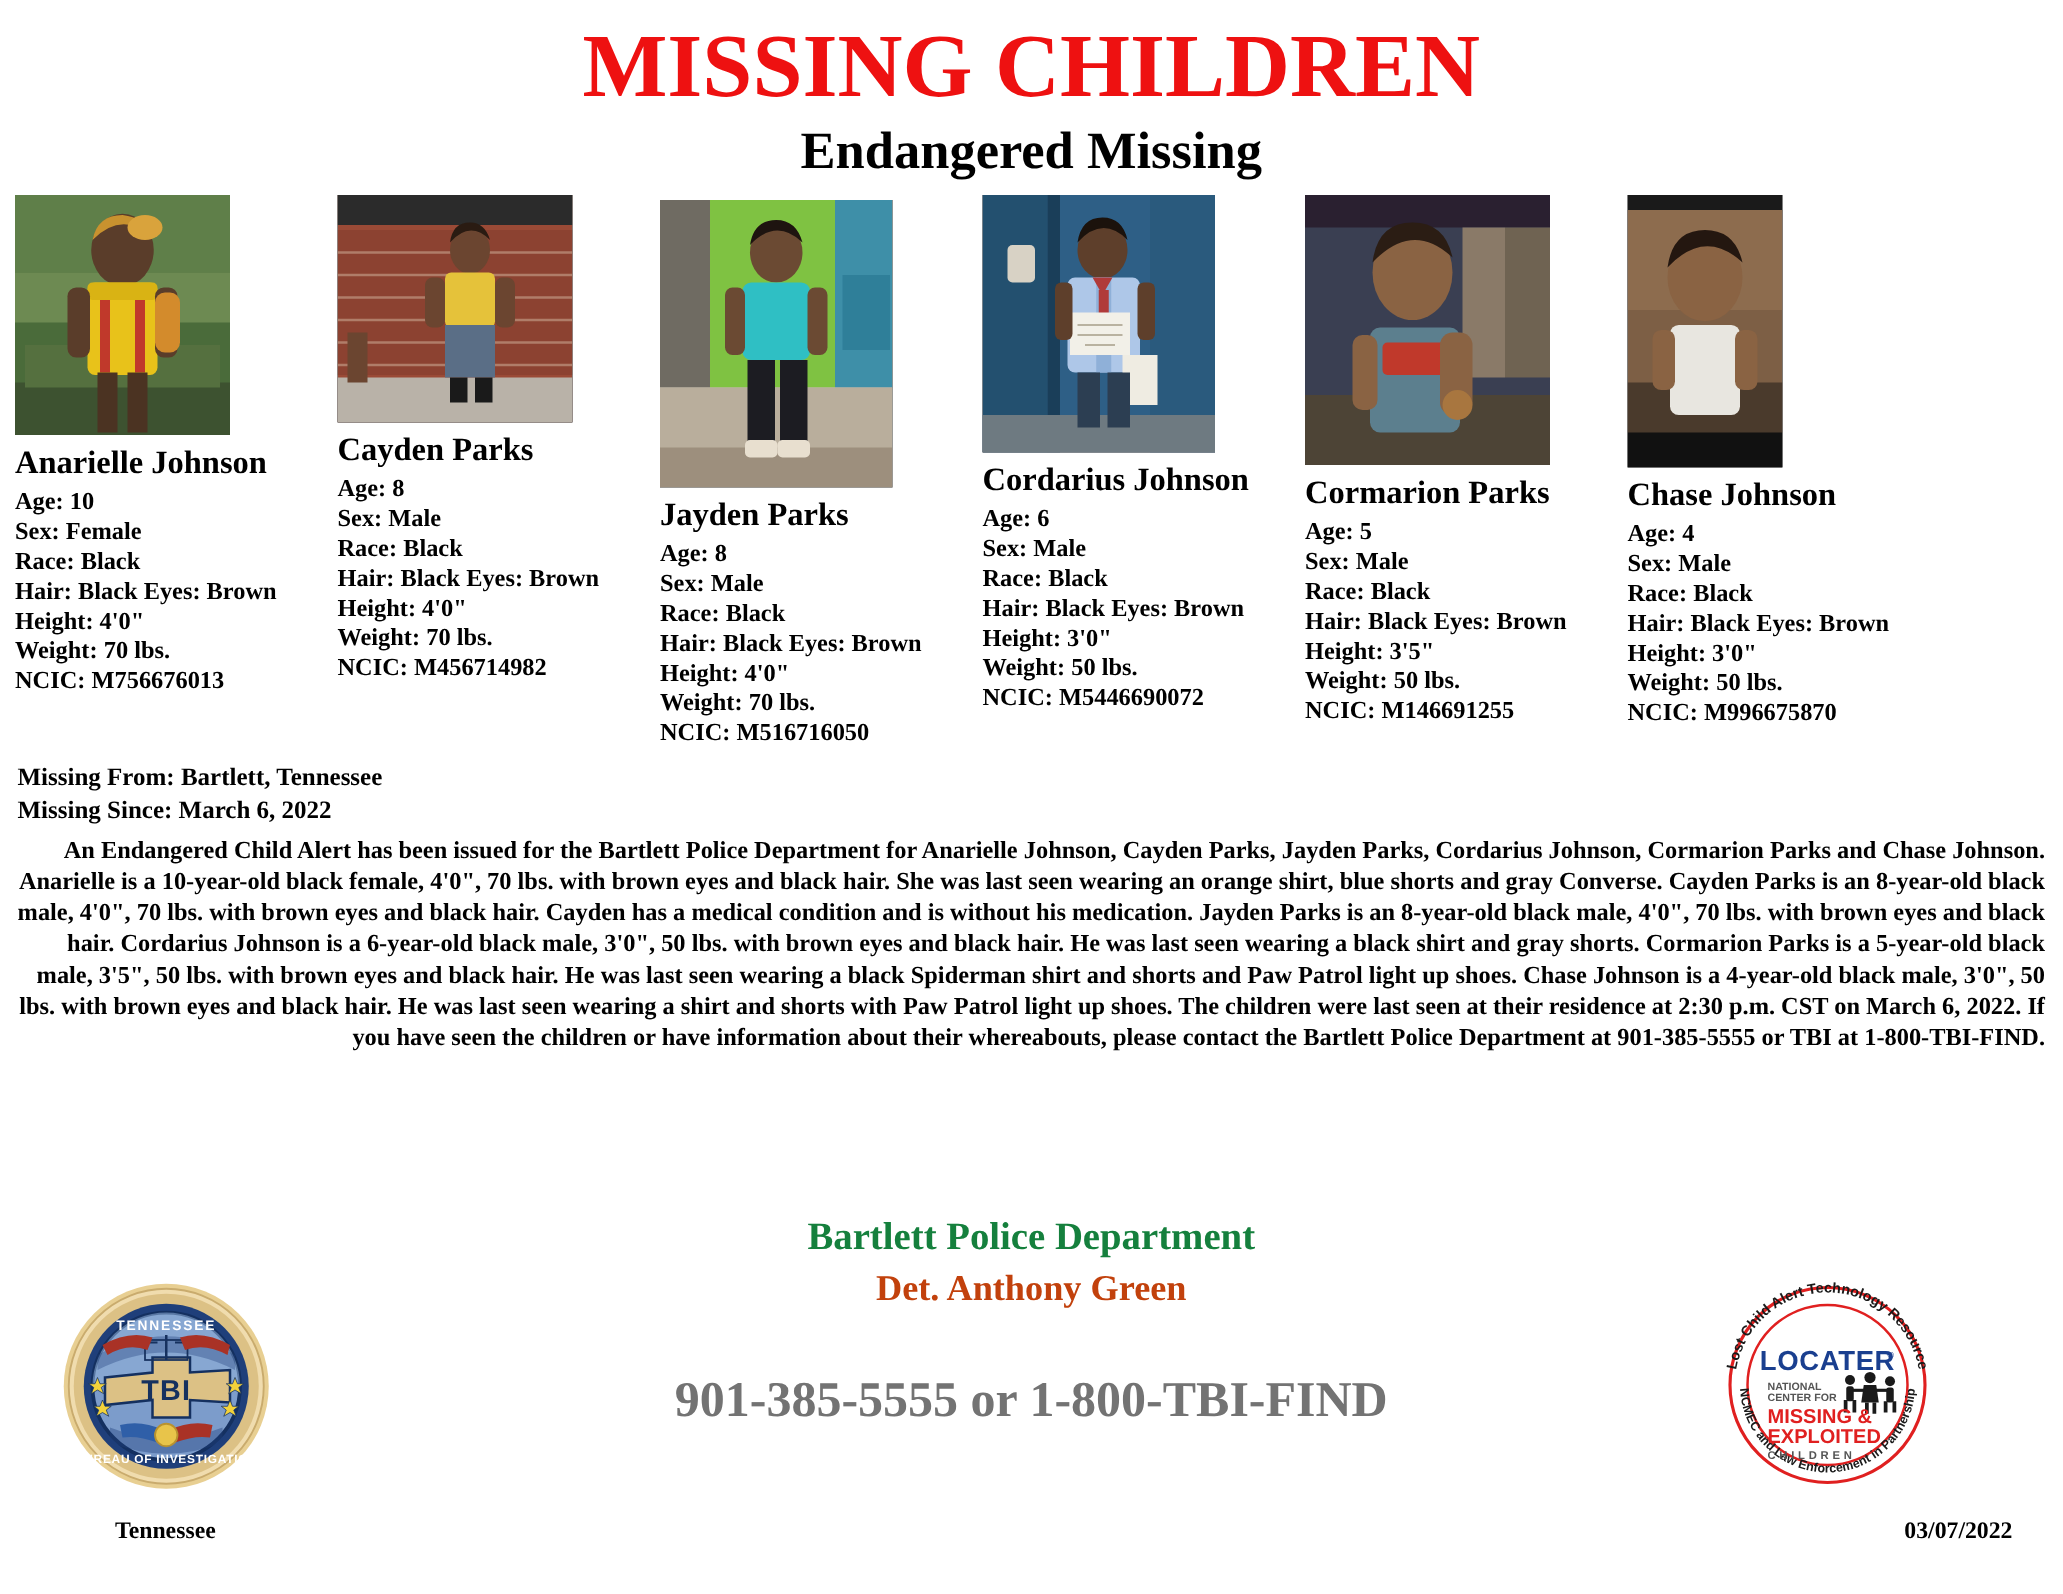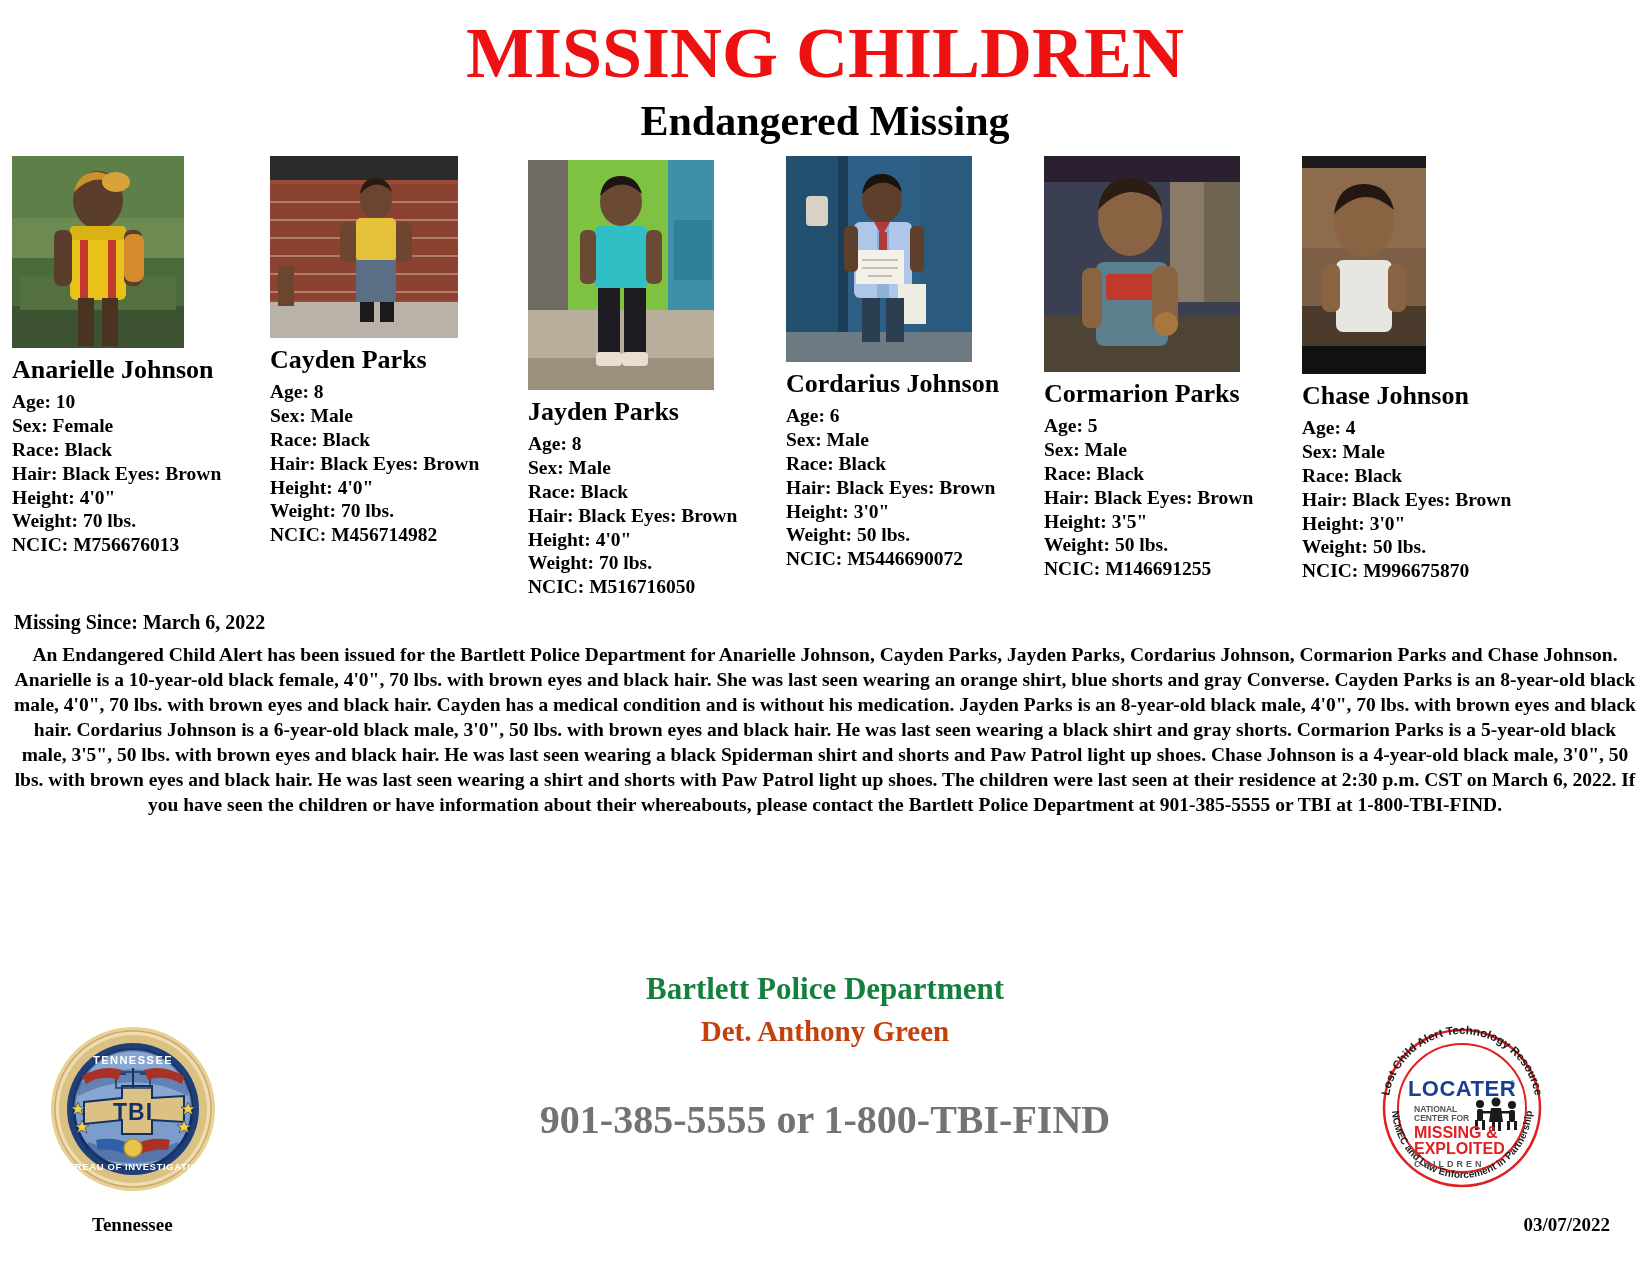--- a/index.html
+++ b/index.html
@@ -89,21 +89,21 @@
   .missing-line {
     font-size: 20px;
     font-weight: bold;
     line-height: 1.3;
   }
   .narrative {
     font-size: 19.5px;
     font-weight: bold;
     line-height: 1.28;
     margin-top: 8px;
-    text-align: center;
+    text-align: right;
   }
 
   
   .footer {
     position: absolute;
     left: 0;
     right: 0;
     bottom: 0;
     height: 300px;
   }
@@ -377,20 +377,21 @@
         <div class="attr-haireyes">Hair: Black   Eyes: Brown</div>
         <div>Height: 3'0"</div>
         <div>Weight: 50 lbs.</div>
         <div>NCIC: M996675870</div>
       </div>
     </div>
 
   </div>
 
   <div class="body-block">
+    <div class="missing-line">Missing From: Bartlett, Tennessee</div>
     <div class="missing-line">Missing Since: March 6, 2022</div>
     <div class="narrative">An Endangered Child Alert has been issued for the Bartlett Police Department for Anarielle Johnson, Cayden Parks, Jayden Parks, Cordarius Johnson, Cormarion Parks and Chase Johnson. Anarielle is a 10-year-old black female, 4'0", 70 lbs. with brown eyes and black hair. She was last seen wearing an orange shirt, blue shorts and gray Converse. Cayden Parks is an 8-year-old black male, 4'0", 70 lbs. with brown eyes and black hair. Cayden has a medical condition and is without his medication. Jayden Parks is an 8-year-old black male, 4'0", 70 lbs. with brown eyes and black hair. Cordarius Johnson is a 6-year-old black male, 3'0", 50 lbs. with brown eyes and black hair. He was last seen wearing a black shirt and gray shorts. Cormarion Parks is a 5-year-old black male, 3'5", 50 lbs. with brown eyes and black hair. He was last seen wearing a black Spiderman shirt and shorts and Paw Patrol light up shoes. Chase Johnson is a 4-year-old black male, 3'0", 50 lbs. with brown eyes and black hair. He was last seen wearing a shirt and shorts with Paw Patrol light up shoes. The children were last seen at their residence at 2:30 p.m. CST on March 6, 2022. If you have seen the children or have information about their whereabouts, please contact the Bartlett Police Department at 901-385-5555 or TBI at 1-800-TBI-FIND.</div>
   </div>
 
   <div class="footer">
 
     <div class="tbi-seal">
       <svg viewBox="0 0 170 170" width="170" height="170">
         <g>
           <circle cx="85" cy="85" r="82" fill="#e8cf92"></circle>

